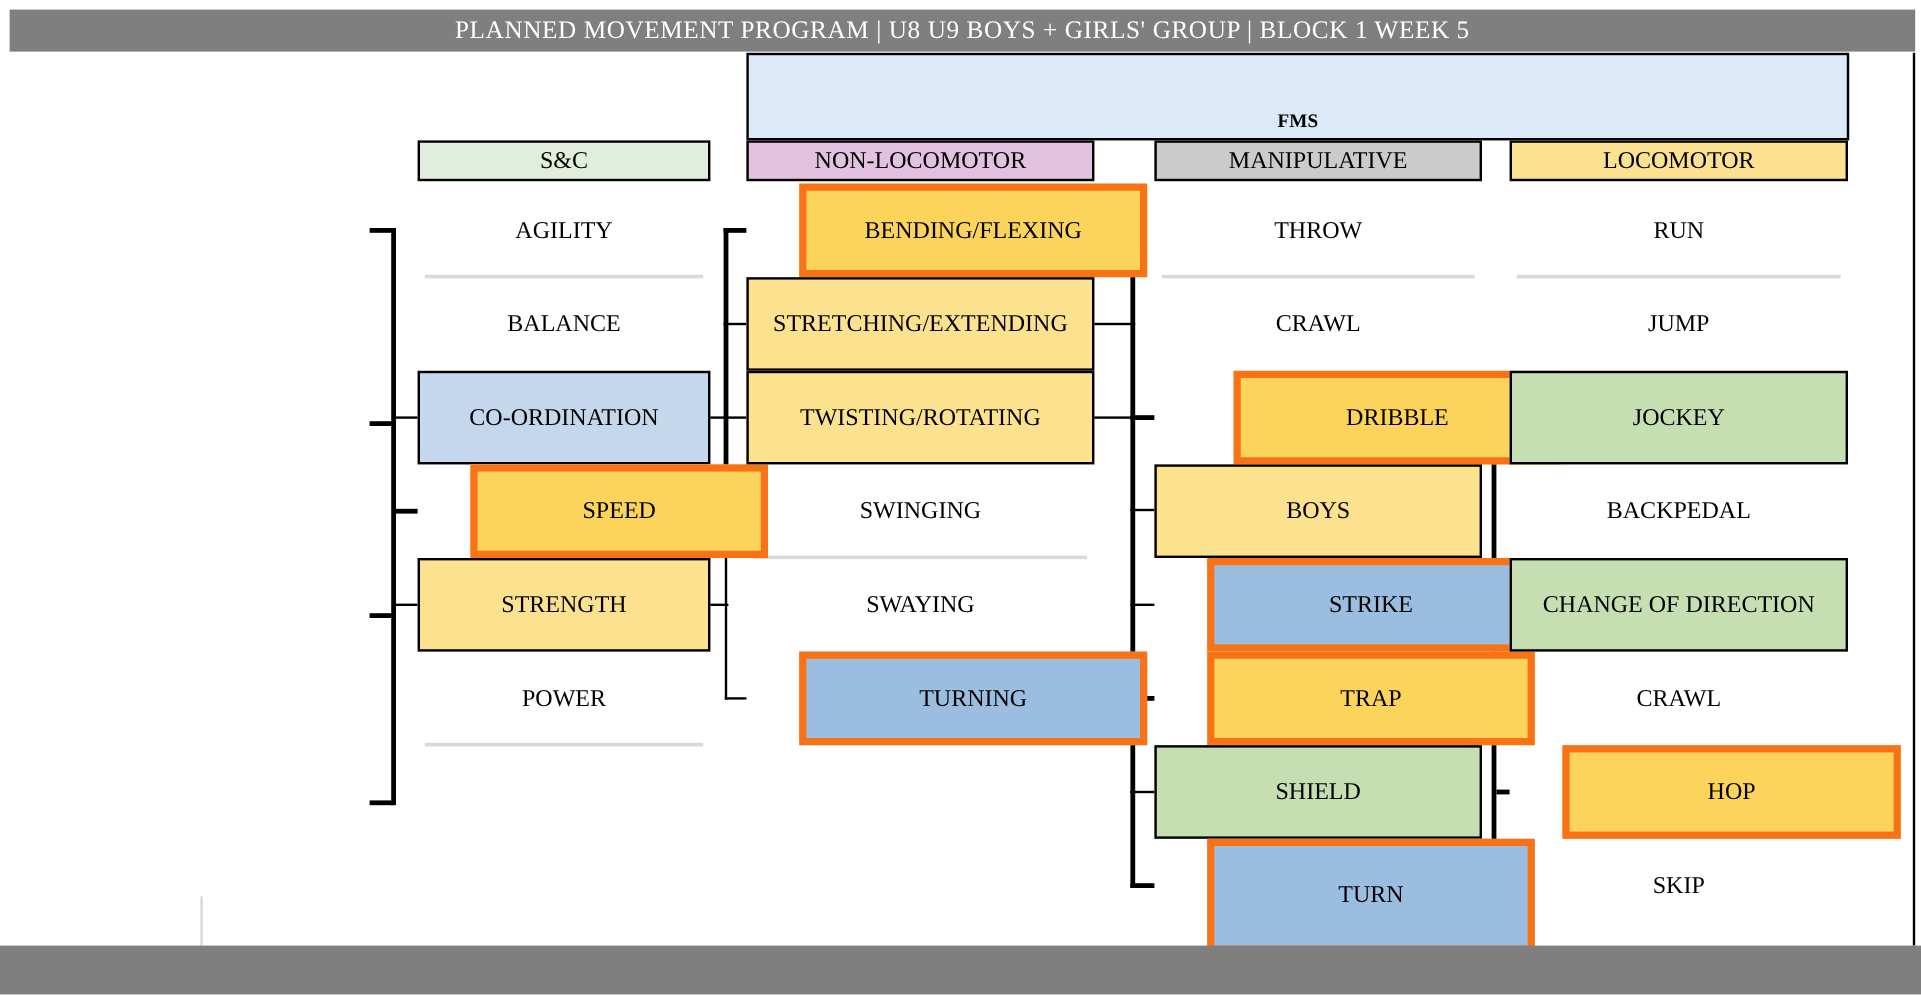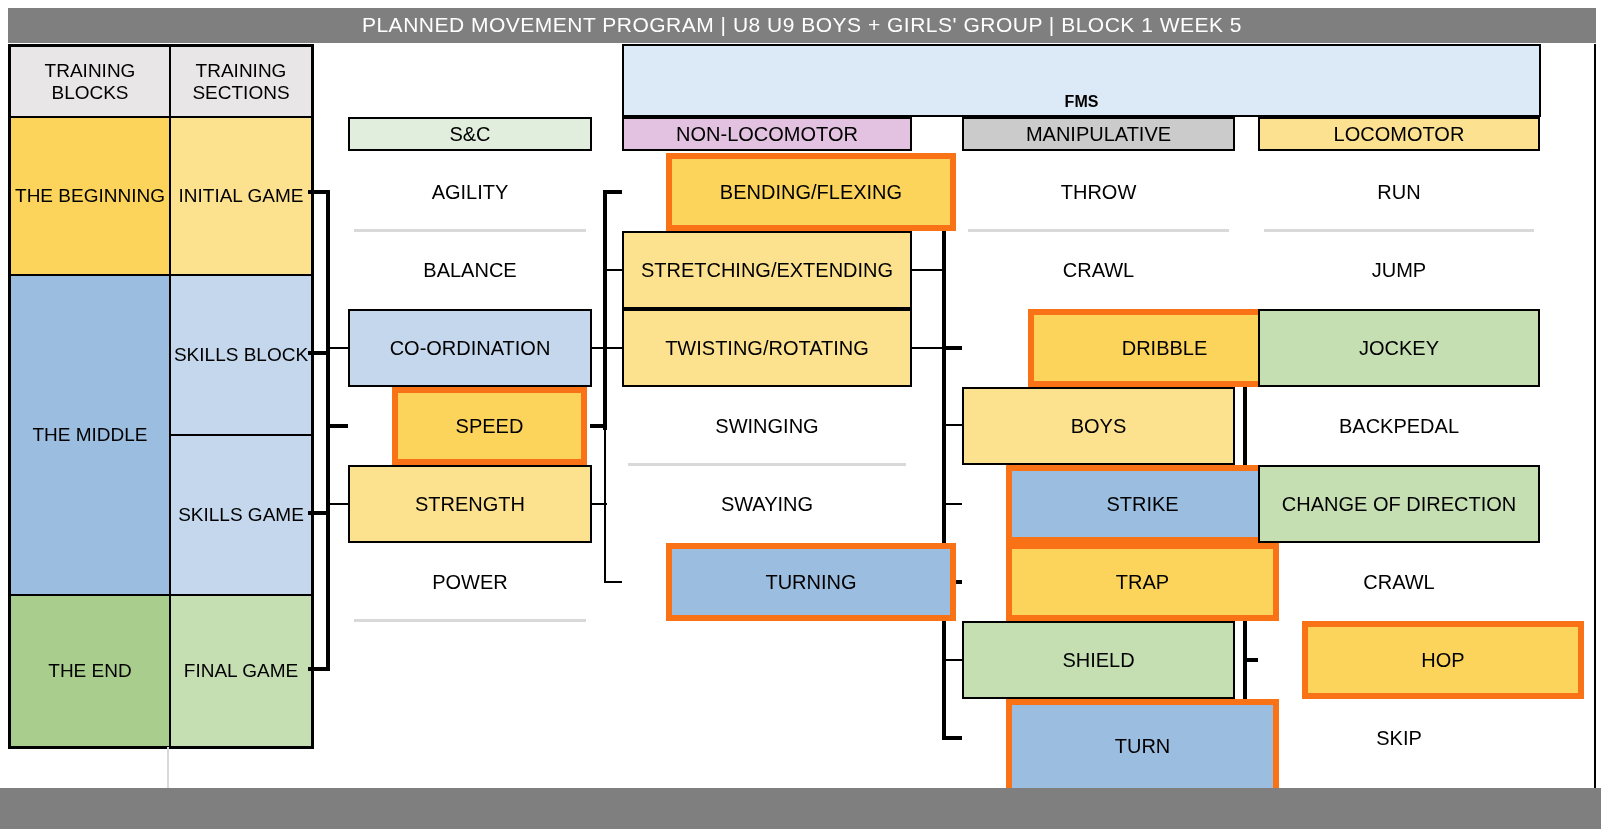--- a/index.html
+++ b/index.html
@@ -1,17 +1,17 @@
 <!DOCTYPE html>
 <html><head>
 <meta charset="utf-8">
 <style>
   html,body{margin:0;padding:0;background:#fff;}
   #root{position:relative;width:1601px;height:829px;background:#ffffff;
-        font-family:Liberation Sans, sans-serif;color:#000;overflow:hidden;}
+        font-family:Liberation Serif, serif;color:#000;overflow:hidden;}
   .abs{position:absolute;box-sizing:border-box;}
   .lbl{display:flex;align-items:center;justify-content:center;
        font-size:20px;text-align:center;line-height:1.15;}
   .bar{background:#7F7F7F;}
   .titlebar{color:#fff;font-size:21px;letter-spacing:.5px;}
   .tcell{border:1px solid #000;}
   .hgray{background:#E8E6E6;font-size:19px;}
   .box2{border:2px solid #000;z-index:3;}
   .box3{border:6px solid #f97316;z-index:3;margin-left:44px;}
   .f-gold{background:#FCD45B;}
@@ -35,46 +35,32 @@
 <body>
 
 <div id="root">
 
   <div class="abs bar lbl titlebar" style="left:8px;top:8px;width:1588px;height:35px;">PLANNED MOVEMENT PROGRAM | U8 U9 BOYS + GIRLS' GROUP | BLOCK 1 WEEK 5</div>
 
   <div class="abs f-fms fmsband" style="left:622px;top:44px;width:919px;height:73px;">FMS</div>
 
   <div class="abs ln" style="left:1594px;top:44px;width:2px;height:744px;"></div>
 
-  <div class="abs" style="left:8px;top:44px;width:302px;height:701px;border:2px solid #000;box-sizing:content-box;">
-    <div class="abs tcell hgray lbl" style="left:0;top:0;width:160px;height:71px;">TRAINING BLOCKS</div>
-    <div class="abs tcell hgray lbl" style="left:160px;top:0;width:142px;height:71px;">TRAINING SECTIONS</div>
-
-    <div class="abs tcell f-gold lbl" style="left:0;top:71px;width:160px;height:158px;font-size:19px;">THE BEGINNING</div>
-    <div class="abs tcell f-lgold lbl" style="left:160px;top:71px;width:142px;height:158px;font-size:19px;">INITIAL GAME</div>
-
-    <div class="abs tcell f-mblue lbl" style="left:0;top:229px;width:160px;height:320px;font-size:19px;">THE MIDDLE</div>
-    <div class="abs tcell f-lblue lbl" style="left:160px;top:229px;width:142px;height:160px;font-size:19px;">SKILLS BLOCK</div>
-    <div class="abs tcell f-lblue lbl" style="left:160px;top:389px;width:142px;height:160px;font-size:19px;">SKILLS GAME</div>
-
-    <div class="abs tcell f-green lbl" style="left:0;top:549px;width:160px;height:152px;font-size:19px;">THE END</div>
-    <div class="abs tcell f-lgreen lbl" style="left:160px;top:549px;width:142px;height:152px;font-size:19px;">FINAL GAME</div>
-  </div>
   <div class="abs dv" style="left:167px;top:747px;width:2px;height:41px;"></div>
 
   <div class="abs box2 f-sc lbl" style="left:348px;top:117px;width:244px;height:34px;">S&amp;C</div>
   <div class="abs box2 f-nl lbl" style="left:622px;top:117px;width:290px;height:34px;">NON-LOCOMOTOR</div>
   <div class="abs box2 f-lo lbl" style="left:1258px;top:117px;width:282px;height:34px;">LOCOMOTOR</div>
   <div class="abs box2 f-ma lbl" style="left:962px;top:117px;width:273px;height:34px;">MANIPULATIVE</div>
 
   <div class="abs lbl" style="left:348px;top:153px;width:244px;height:78px;">AGILITY</div>
   <div class="abs dv" style="left:354px;top:229px;width:232px;height:3px;"></div>
   <div class="abs lbl" style="left:348px;top:231px;width:244px;height:78px;">BALANCE</div>
   <div class="abs lbl box2 f-lblue" style="left:348px;top:309px;width:244px;height:78px;">CO-ORDINATION</div>
-  <div class="abs lbl box3 f-gold" style="left:348px;top:387px;width:195px;height:78px;">SPEED</div>
+  <div class="abs lbl box3 f-gold" style="left:348px;top:387px;width:248px;height:78px;">SPEED</div>
   <div class="abs lbl box2 f-lgold" style="left:348px;top:465px;width:244px;height:78px;">STRENGTH</div>
   <div class="abs lbl" style="left:348px;top:543px;width:244px;height:78px;">POWER</div>
   <div class="abs dv" style="left:354px;top:619px;width:232px;height:3px;"></div>
 
   <div class="abs lbl box3 f-gold" style="left:622px;top:153px;width:290px;height:78px;">BENDING/FLEXING</div>
   <div class="abs lbl box2 f-lgold" style="left:622px;top:231px;width:290px;height:78px;">STRETCHING/EXTENDING</div>
   <div class="abs lbl box2 f-lgold" style="left:622px;top:309px;width:290px;height:78px;">TWISTING/ROTATING</div>
   <div class="abs lbl" style="left:622px;top:387px;width:290px;height:78px;">SWINGING</div>
   <div class="abs dv" style="left:628px;top:463px;width:278px;height:3px;"></div>
   <div class="abs lbl" style="left:622px;top:465px;width:290px;height:78px;">SWAYING</div>

